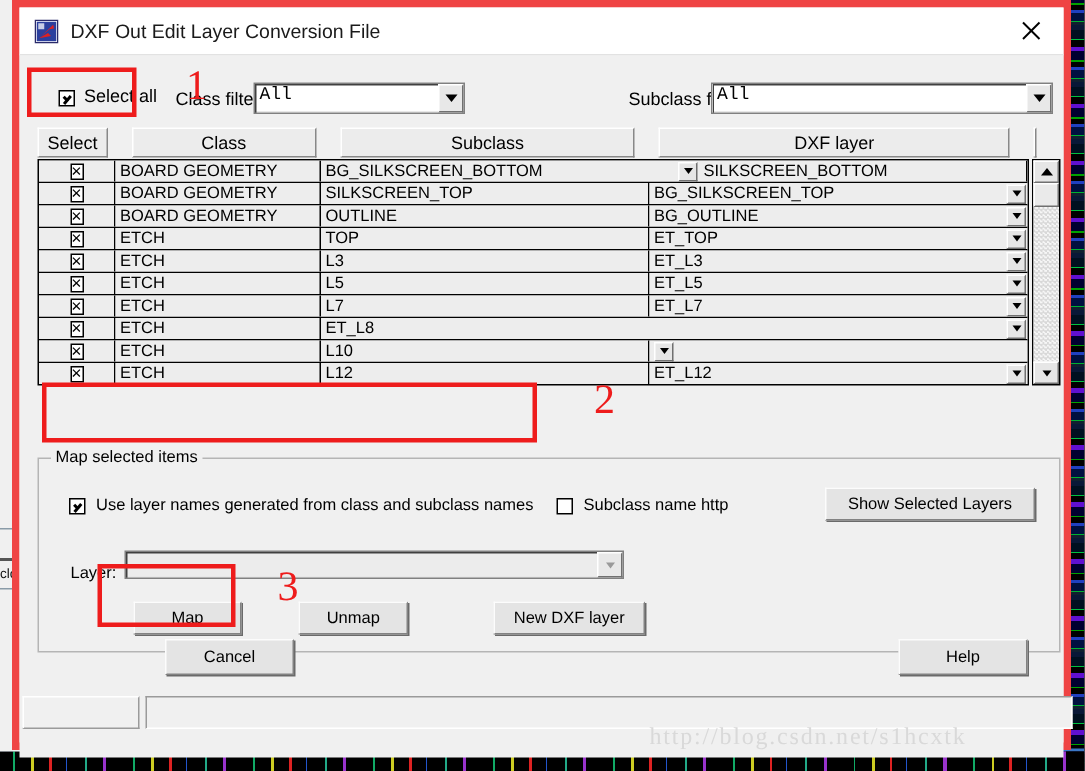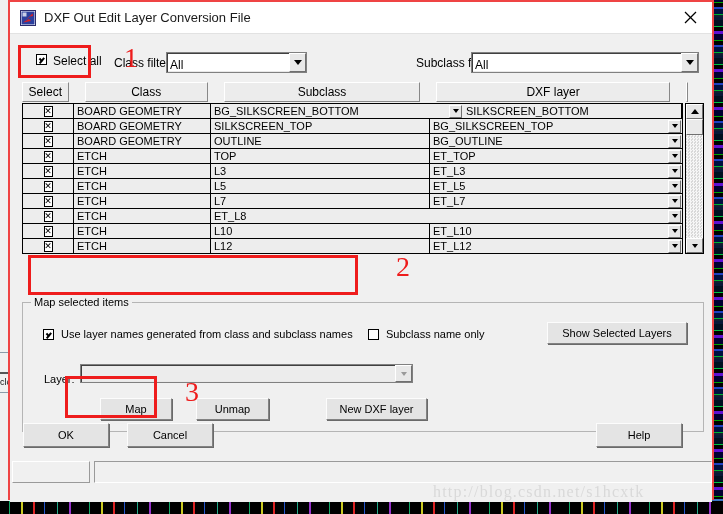--- a/index.html
+++ b/index.html
@@ -38,21 +38,21 @@
       repeating-linear-gradient(90deg,#000 0px,#000 9px,#1a6 9px,#1a6 10px,#000 10px,#000 21px,#cc2 21px,#cc2 23px,#000 23px,#000 33px,#d22 33px,#d22 35px,#000 35px,#000 44px,#25c 44px,#25c 45px,#000 45px,#000 57px,#2a8 57px,#2a8 58px,#000 58px,#000 69px,#93c 69px,#93c 71px,#000 71px,#000 80px),
       #000;
   }
   #bg-bottom-line{
     position:absolute;left:0;top:499px;width:723px;height:2px;background:#3a76c4;
   }
   
   #dialog{
     position:absolute;left:8px;top:0px;width:706px;height:500px;
     background:#f0f0f0;
-    border:2px solid #ef4444;
+    border:5px solid #ef4444;
     box-sizing:border-box;
   }
   #titlebar{
     height:31px;background:#ffffff;
     display:flex;align-items:center;
     border-bottom:1px solid #e2e2e2;
     position:relative;
   }
   #title-icon{
     width:16px;height:16px;margin-left:10px;margin-right:8px;
@@ -77,29 +77,29 @@
   }
   .chk.checked:after{
     content:"";position:absolute;left:2px;top:4px;width:4px;height:1.5px;
     background:#000;transform:rotate(45deg);
   }
   .chk.checked:before{
     content:"";position:absolute;left:4px;top:2px;width:1.5px;height:7px;
     background:#000;transform:rotate(40deg);
   }
   #selectall-wrap{
-    position:absolute;left:26px;top:4px;display:flex;align-items:flex-start;gap:6px;
+    position:absolute;left:26px;top:4px;display:flex;align-items:flex-end;gap:6px;
   }
   #selectall-label{font-size:12px;color:#000;}
   #classfilter-label{position:absolute;left:104px;top:6px;font-size:12px;color:#000;}
   #subclassfilter-label{position:absolute;left:406px;top:6px;font-size:12px;color:#000;}
   .combo{
     position:absolute;background:#fff;border:1px solid #808080;
     box-shadow:inset 1px 1px 0 #404040, inset -1px -1px 0 #e8e8e8;
-    box-sizing:border-box;display:flex;align-items:flex-end;
+    box-sizing:border-box;display:flex;align-items:flex-start;font-family:Liberation Mono, monospace;
   }
   .combo .cval{font-size:12px;color:#000;padding-left:3px;flex:1;}
   .combo .carrow{
     width:17px;height:100%;
     background:#e8e8e8;border:1px solid #fff;border-right-color:#707070;border-bottom-color:#707070;
     box-sizing:border-box;display:flex;align-items:center;justify-content:center;
     margin:0;
   }
   .tri-down{
     width:0;height:0;border-left:4px solid transparent;border-right:4px solid transparent;
@@ -197,28 +197,28 @@
     left:57px;top:61px;width:333px;height:19px;background:#ececec;
   }
   .btn{
     background:#e4e4e4;
     border:1px solid #fcfcfc;border-right-color:#828282;border-bottom-color:#828282;
     box-sizing:border-box;
     display:flex;align-items:center;justify-content:center;
     font-size:11px;color:#000;cursor:pointer;
     box-shadow:1px 1px 0 #6a6a6a;
   }
-  #btn-map{position:absolute;left:77px;top:95px;width:72px;height:22px;}
+  #btn-map{position:absolute;left:63px;top:95px;width:72px;height:22px;}
   #btn-unmap{position:absolute;left:173px;top:95px;width:73px;height:22px;}
   #btn-newdxf{position:absolute;left:303px;top:95px;width:101px;height:22px;}
   #btn-showsel{position:absolute;left:524px;top:19px;width:140px;height:22px;}
   #btn-restore{position:absolute;left:524px;top:53px;width:140px;height:22px;}
   
   #btn-ok{position:absolute;left:13px;top:389px;width:86px;height:24px;}
-  #btn-cancel{position:absolute;left:117px;top:389px;width:86px;height:24px;}
+  #btn-cancel{position:absolute;left:97px;top:389px;width:86px;height:24px;}
   #btn-help{position:absolute;left:586px;top:389px;width:86px;height:24px;}
   
   #statusbar{
     position:absolute;left:2px;top:427px;width:700px;height:22px;
   }
   #status-cell1{
     position:absolute;left:0;top:0;width:78px;height:22px;
     border:1px solid #fff;border-right-color:#9a9a9a;border-bottom-color:#9a9a9a;
     box-sizing:border-box;background:#f0f0f0;
   }
@@ -417,21 +417,20 @@
               </span>
             </div>
           </div>
           <div class="trow">
             <div class="td td-select">
               <span class="sel-box">✕</span>
             </div>
             <div class="td td-class">ETCH</div>
             <div class="td td-subclass">L10</div>
             <div class="td td-dxf">
-              <span class="dxftxt">ET_L10</span>
               <span class="dxf-arrow">
                 <span class="tri-down sm"></span>
               </span>
             </div>
           </div>
           <div class="trow">
             <div class="td td-select">
               <span class="sel-box">✕</span>
             </div>
             <div class="td td-class">ETCH</div>
@@ -459,38 +458,37 @@
     <div id="groupbox">
       <div id="group-title">Map selected items</div>
 
       <div id="uselayer-wrap">
         <span class="chk checked"></span>
         <span id="uselayer-label">Use layer names generated from class and subclass names</span>
       </div>
 
       <div id="subonly-wrap">
         <span class="chk"></span>
-        <span id="subonly-label">Subclass name only</span>
+        <span id="subonly-label">Subclass name http</span>
       </div>
 
       <div id="layer-label">Layer:</div>
       <div class="combo" id="combo-layer">
         <span class="cval"></span>
         <span class="carrow">
             <span class="tri-down sm dis"></span>
           </span>
       </div>
 
       <div class="btn" id="btn-map">Map</div>
       <div class="btn" id="btn-unmap">Unmap</div>
       <div class="btn" id="btn-newdxf">New DXF layer</div>
       <div class="btn" id="btn-showsel">Show Selected Layers</div>
     </div>
 
-    <div class="btn" id="btn-ok">OK</div>
     <div class="btn" id="btn-cancel">Cancel</div>
     <div class="btn" id="btn-help">Help</div>
 
     <div id="statusbar">
       <div id="status-cell1"></div>
       <div id="status-cell2"></div>
     </div>
 
   </div>
 </div>

